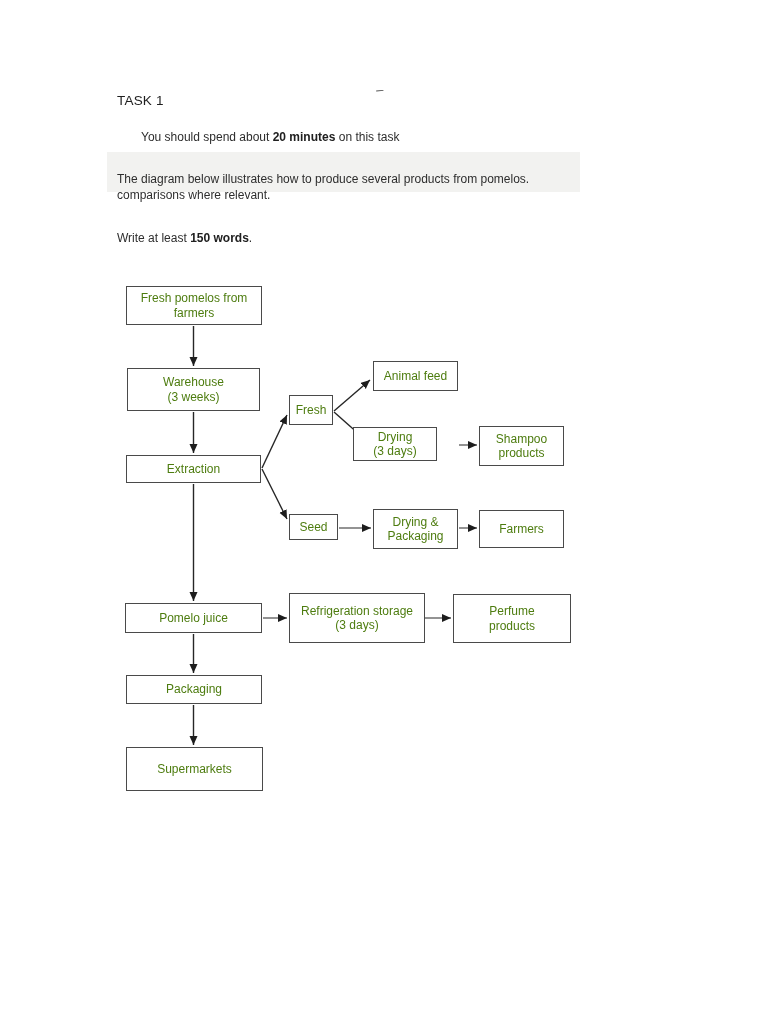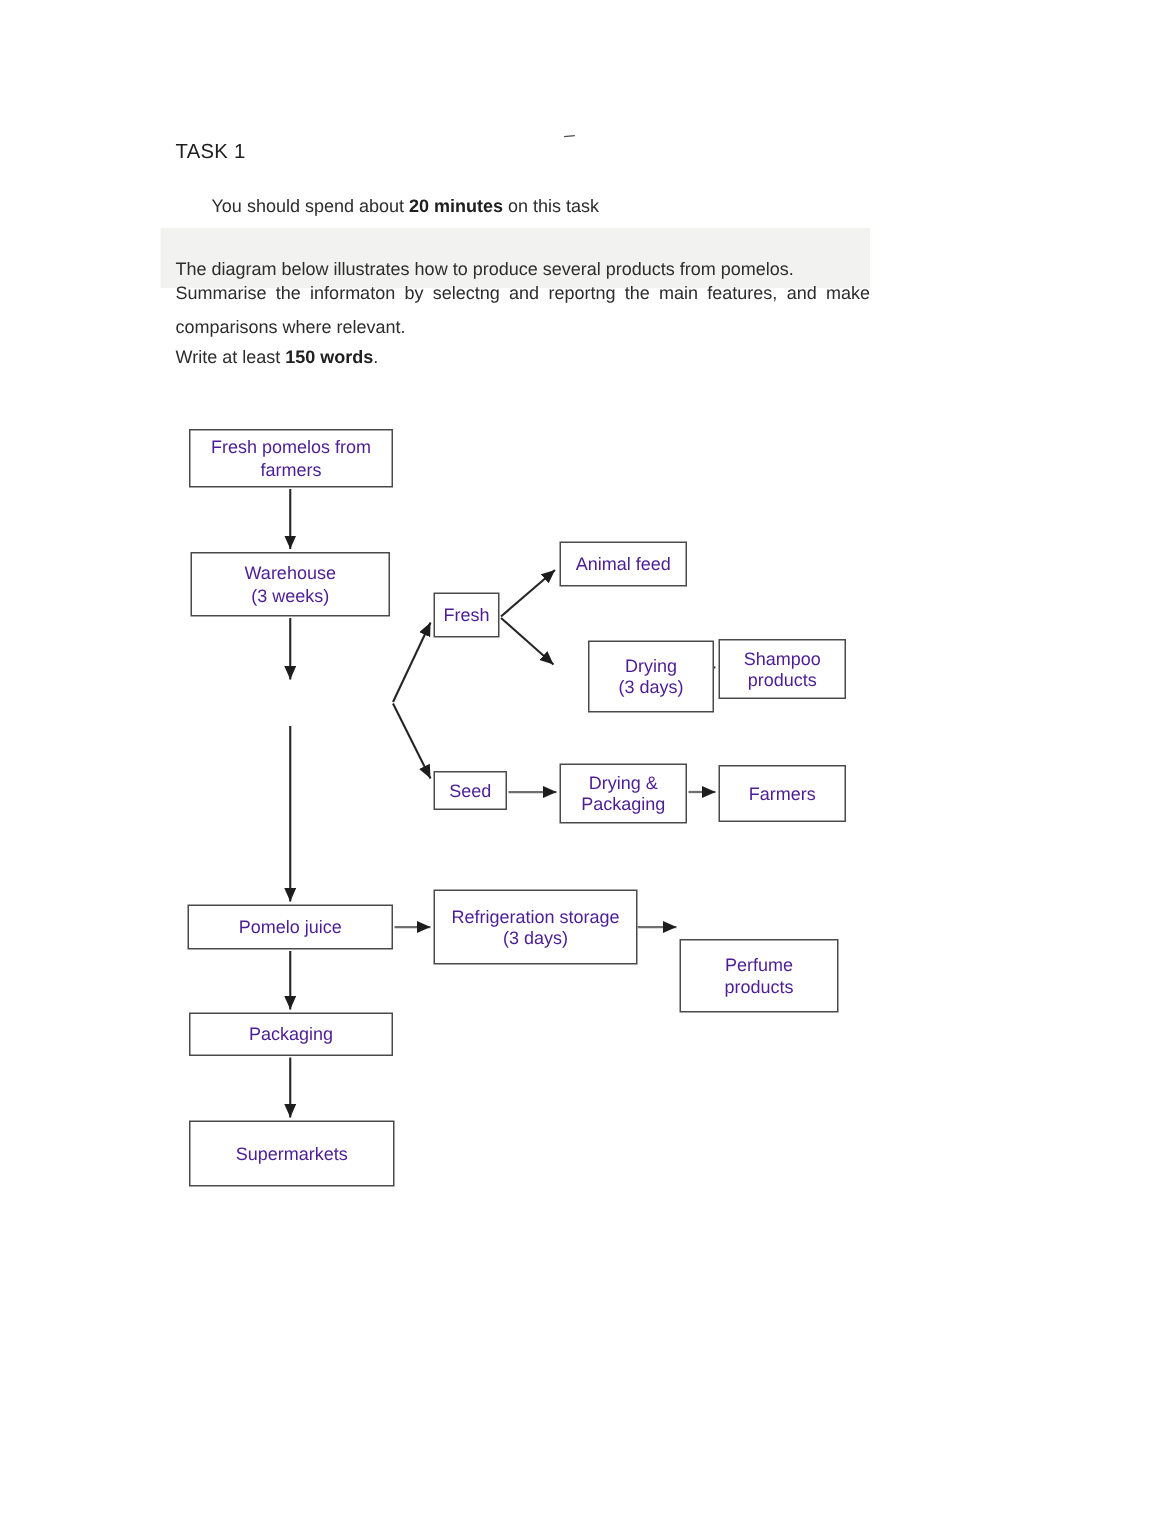--- a/index.html
+++ b/index.html
@@ -33,39 +33,38 @@
   b { font-weight:700; color:#202020; }
 
   .connectors { position:absolute; left:0; top:0; z-index:1; }
   .dark-line { stroke:#262626; stroke-width:1.4; }
   .gray-line { stroke:#6f6f6f; stroke-width:1.5; }
 
   .node {
     position:absolute; z-index:2;
     border:1.5px solid #4a4a4a; background:#ffffff;
     display:flex; align-items:center; justify-content:center;
-    text-align:center; font-size:12px; line-height:14.5px; color:#4c1d95;
+    text-align:center; font-size:12px; line-height:14.5px; color:#4d7c0f;
   }
   .node span { white-space:pre-line; }
 </style>
 </head>
 <body>
 
 <div class="page">
 
   <span class="stray">–</span>
 
   <div class="task-title">TASK 1</div>
 
   <p class="para time-line"><span>You should spend about </span><b>20 minutes</b><span> on this task</span></p>
 
   <p class="para prompt">The diagram below illustrates how to produce several products from pomelos.</p>
 
   <div class="para summarise">
-    <div class="just">Summarise the informaton by selectng and reportng the main features, and make</div>
     <div>comparisons where relevant.</div>
   </div>
 
   <p class="para write-line"><span>Write at least </span><b>150 words</b><span>.</span></p>
 
   <svg class="connectors" width="768" height="1024" viewBox="0 0 768 1024">
     <defs>
       <marker id="ah" markerWidth="10" markerHeight="9" refX="9" refY="4" orient="auto" markerUnits="userSpaceOnUse">
         <path d="M0,0 L9,4 L0,8 Z" fill="#1d1d1d"></path>
       </marker>
@@ -89,27 +88,30 @@
   </svg>
 
   <div class="node" style="left:126px;top:286px;width:136px;height:39px">
       <span>Fresh pomelos from
 farmers</span>
     </div>
   <div class="node" style="left:127px;top:368px;width:133px;height:43px">
       <span>Warehouse
 (3 weeks)</span>
     </div>
+  <div class="node" style="left:126px;top:455px;width:135px;height:28px">
+      <span>Extraction</span>
+    </div>
   <div class="node" style="left:289px;top:395px;width:44px;height:30px">
       <span>Fresh</span>
     </div>
   <div class="node" style="left:373px;top:361px;width:85px;height:30px">
       <span>Animal feed</span>
     </div>
-  <div class="node" style="left:392px;top:427px;width:84px;height:48px">
+  <div class="node" style="left:353px;top:427px;width:84px;height:34px">
       <span>Drying
 (3 days)</span>
     </div>
   <div class="node" style="left:479px;top:426px;width:85px;height:40px">
       <span>Shampoo
 products</span>
     </div>
   <div class="node" style="left:289px;top:514px;width:49px;height:26px">
       <span>Seed</span>
     </div>
@@ -120,21 +122,21 @@
   <div class="node" style="left:479px;top:510px;width:85px;height:38px">
       <span>Farmers</span>
     </div>
   <div class="node" style="left:125px;top:603px;width:137px;height:30px">
       <span>Pomelo juice</span>
     </div>
   <div class="node" style="left:289px;top:593px;width:136px;height:50px">
       <span>Refrigeration storage
 (3 days)</span>
     </div>
-  <div class="node" style="left:453px;top:626px;width:106px;height:49px">
+  <div class="node" style="left:453px;top:594px;width:118px;height:49px">
       <span>Perfume
 products</span>
     </div>
   <div class="node" style="left:126px;top:675px;width:136px;height:29px">
       <span>Packaging</span>
     </div>
   <div class="node" style="left:126px;top:747px;width:137px;height:44px">
       <span>Supermarkets</span>
     </div>
 

